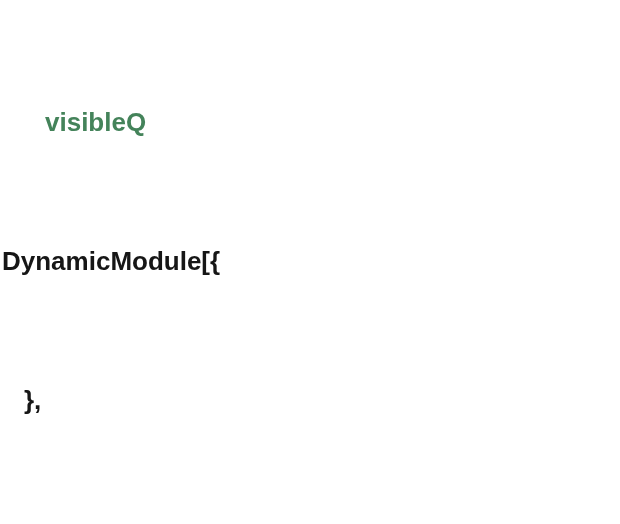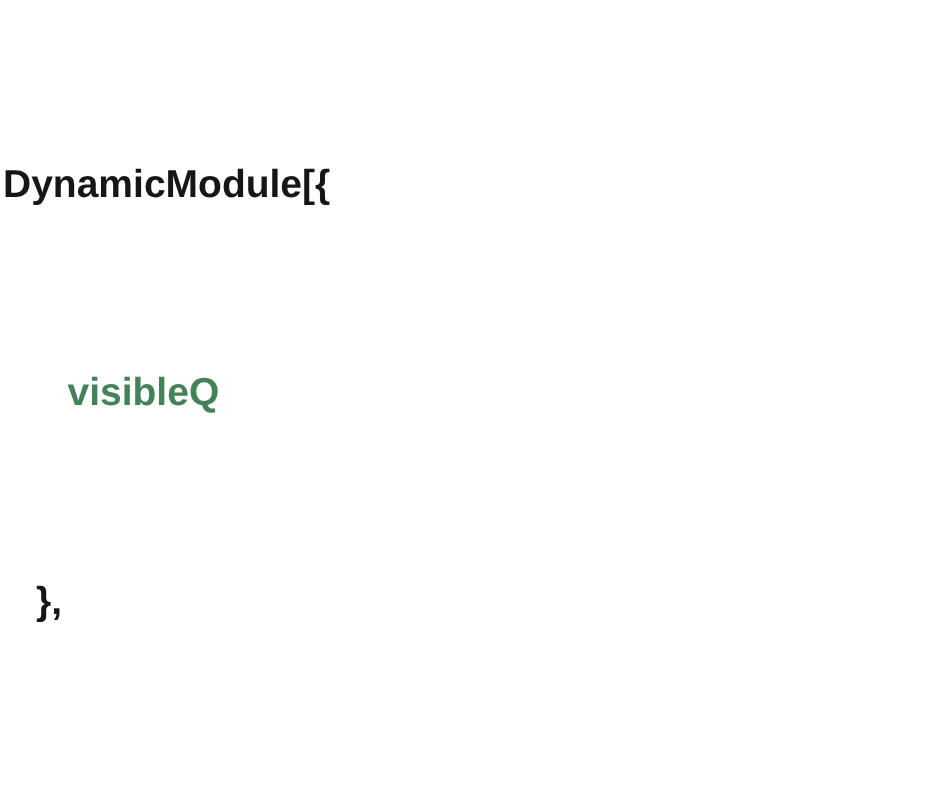--- a/index.html
+++ b/index.html
@@ -29,26 +29,26 @@
   .l2  { padding-left: 45px; }
   .l3  { padding-left: 24px; }
   .l4  { padding-left: 24px; }
   .green { color: var(--variable_green, #44835a); }
 </style>
 </head>
 <body>
 
 <div class="cell">
 
+  <div class="line l2">
+    <span class="green">visibleQ</span>
+  </div>
+
   <div class="line l1">
     <span>DynamicModule[{</span>
-  </div>
-
-  <div class="line l2">
-    <span class="green">visibleQ</span>
   </div>
 
   <div class="line l3">
     <span>},</span>
   </div>
 
   <div class="line l4">
     <span>Show[</span>
   </div>
 

